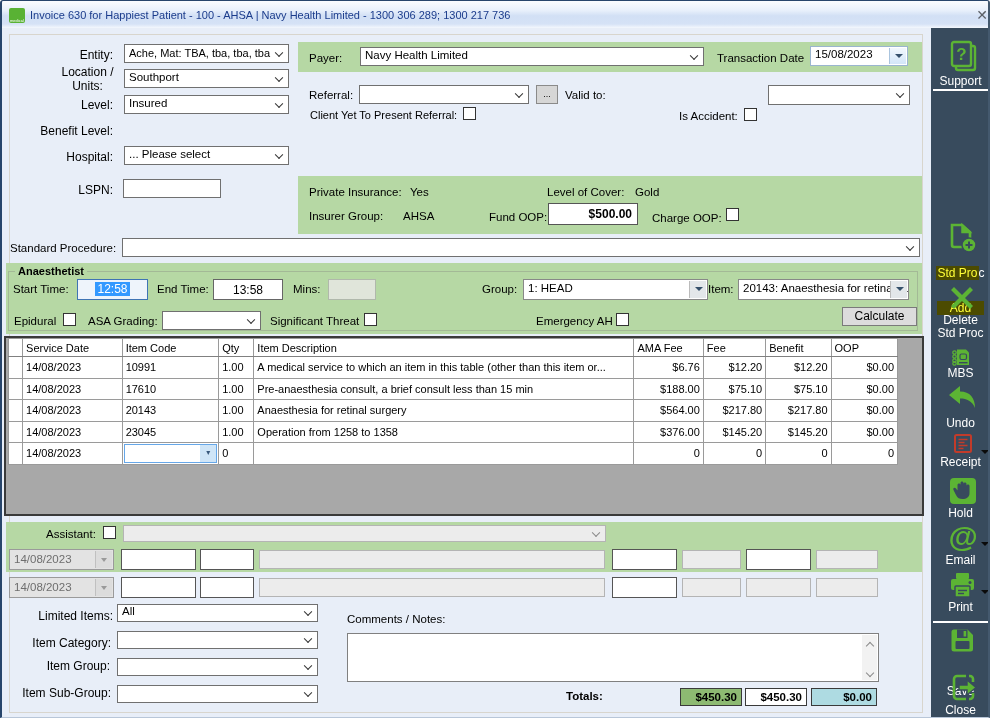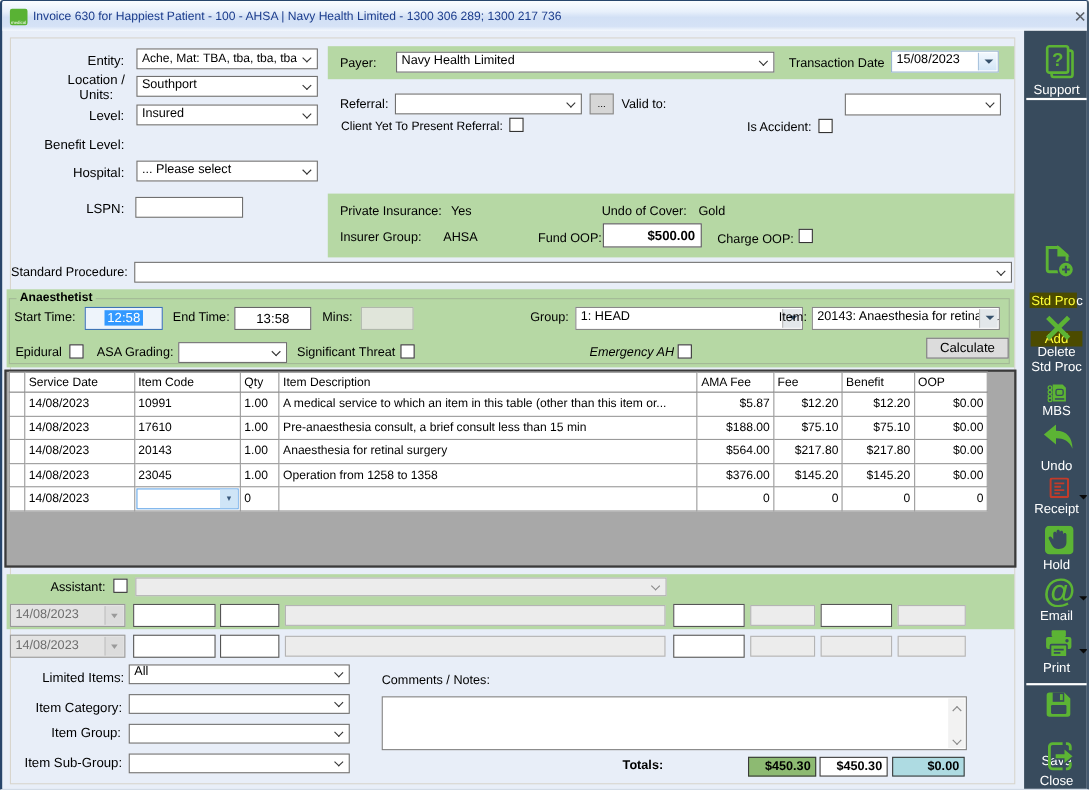--- a/index.html
+++ b/index.html
@@ -88,21 +88,21 @@
         <span class="chev"></span>
       </div>
     <div class="lbl" style="left:308px; top:108px; font-size:11px;">Client Yet To Present Referral:</div>
     <div class="cb" style="left:461px; top:106px;"></div>
     <div class="lbl" style="left:677px; top:109px;">Is Accident:</div>
     <div class="cb" style="left:742px; top:107px;"></div>
 
     <div class="greenpanel" style="left:296px; top:175px; width:624px; height:58px;"></div>
     <div class="lbl" style="left:307px; top:185px;">Private Insurance:</div>
     <div class="lbl" style="left:408px; top:185px;">Yes</div>
-    <div class="lbl" style="left:545px; top:185px;">Undo of Cover:</div>
+    <div class="lbl" style="left:545px; top:185px;">Level of Cover:</div>
     <div class="lbl" style="left:633px; top:185px;">Gold</div>
     <div class="lbl" style="left:307px; top:209px;">Insurer Group:</div>
     <div class="lbl" style="left:401px; top:209px;">AHSA</div>
     <div class="lbl" style="left:487px; top:210px;">Fund OOP:</div>
     <div class="inp" style="left:546px; top:202px; width:90px; height:22px; border-color:#555; font-weight:bold; text-align:right; padding:3px 5px 0 0;">$500.00</div>
     <div class="lbl" style="left:650px; top:211px;">Charge OOP:</div>
     <div class="cb" style="left:724px; top:207px;"></div>
 
     <div class="lbl" style="left:8px; top:241px;">Standard Procedure:</div>
     <div class="dd" style="left:120px; top:237px; width:798px; height:19px;">
@@ -112,32 +112,32 @@
     <div class="greenpanel" style="left:4px; top:262px; width:916px; height:71px;"></div>
     <div style="position:absolute; left:6px; top:270px; width:910px; height:60px; border:1px solid #a3b996;"></div>
     <div class="lbl" style="left:13px; top:264px; font-size:11px; font-weight:bold; background:#b6d8a4; padding:0 3px;">Anaesthetist</div>
     <div class="lbl" style="left:11px; top:282px;">Start Time:</div>
     <div class="inp" style="left:75px; top:278px; width:71px; height:21px; border:1.5px solid #3f74b4; background:#eef4fb; text-align:center; padding-top:2px;"><span style="background:#3399ff; color:#fff; padding:0 2px;">12:58</span></div>
     <div class="lbl" style="left:155px; top:282px;">End Time:</div>
     <div class="inp" style="left:211px; top:278px; width:70px; height:21px; border-color:#666; text-align:center; padding-top:3px;">13:58</div>
     <div class="lbl" style="left:291px; top:282px;">Mins:</div>
     <div class="inp dis" style="left:326px; top:278px; width:48px; height:21px; background:#e0e5da; border-color:#b0b8ab;"></div>
     <div class="lbl" style="left:480px; top:282px;">Group:</div>
-    <div class="dd" style="left:521px; top:278px; width:207px; height:21px; border-color:#888;text-align:center;">1: HEAD<span class="combtn" style="background:#e3e7ea; border-left:1px solid #bbb;"></span></div>
+    <div class="dd" style="left:521px; top:278px; width:185px; height:21px; border-color:#888;text-align:center;">1: HEAD<span class="combtn" style="background:#e3e7ea; border-left:1px solid #bbb;"></span></div>
     <div class="lbl" style="left:706px; top:282px;">Item:</div>
     <div class="dd" style="left:736px; top:278px; width:171px; height:21px; border-color:#888; padding-right:20px;">20143: Anaesthesia for retinal su<span class="combtn" style="background:#e3e7ea; border-left:1px solid #bbb;"></span></div>
     <div class="lbl" style="left:12px; top:314px;">Epidural</div>
     <div class="cb" style="left:61px; top:312px;"></div>
     <div class="lbl" style="left:86px; top:314px;text-align:right;">ASA Grading:</div>
     <div class="dd" style="left:160px; top:310px; width:99px; height:19px;">
         <span class="chev"></span>
       </div>
     <div class="lbl" style="left:268px; top:314px;">Significant Threat</div>
     <div class="cb" style="left:362px; top:312px;"></div>
-    <div class="lbl" style="left:534px; top:314px;font-style:italic;">Emergency AH</div>
+    <div class="lbl" style="left:534px; top:314px;">Emergency AH</div>
     <div class="cb" style="left:614px; top:312px;"></div>
     <div style="position:absolute; left:840px; top:306px; width:75px; height:19px; background:#dcdcdc; border:1px solid #7a7a7a; font-size:12px; text-align:center; line-height:17px;">Calculate</div>
 
     <div id="tbl" style="position:absolute; left:2px; top:335px; width:920px; height:180px; background:#a8a8a8; border:2px solid #3a3a3a;">
       <table>
         <tbody>
             <tr class="hdr">
               <td class="c0"></td>
               <td class="c1">Service Date</td>
               <td class="c2">Item Code</td>
@@ -147,21 +147,21 @@
               <td class="c6">Fee</td>
               <td class="c7">Benefit</td>
               <td class="c8">OOP</td>
             </tr>
         <tr>
               <td class="c0"></td>
               <td>14/08/2023</td>
               <td>10991</td>
               <td>1.00</td>
               <td>A medical service to which an item in this table (other than this item or...</td>
-              <td class="r">$5.87</td>
+              <td class="r">$6.76</td>
               <td class="r">$12.20</td>
               <td class="r">$12.20</td>
               <td class="r">$0.00</td>
             </tr>
         <tr>
               <td class="c0"></td>
               <td>14/08/2023</td>
               <td>17610</td>
               <td>1.00</td>
               <td>Pre-anaesthesia consult, a brief consult less than 15 min</td>

